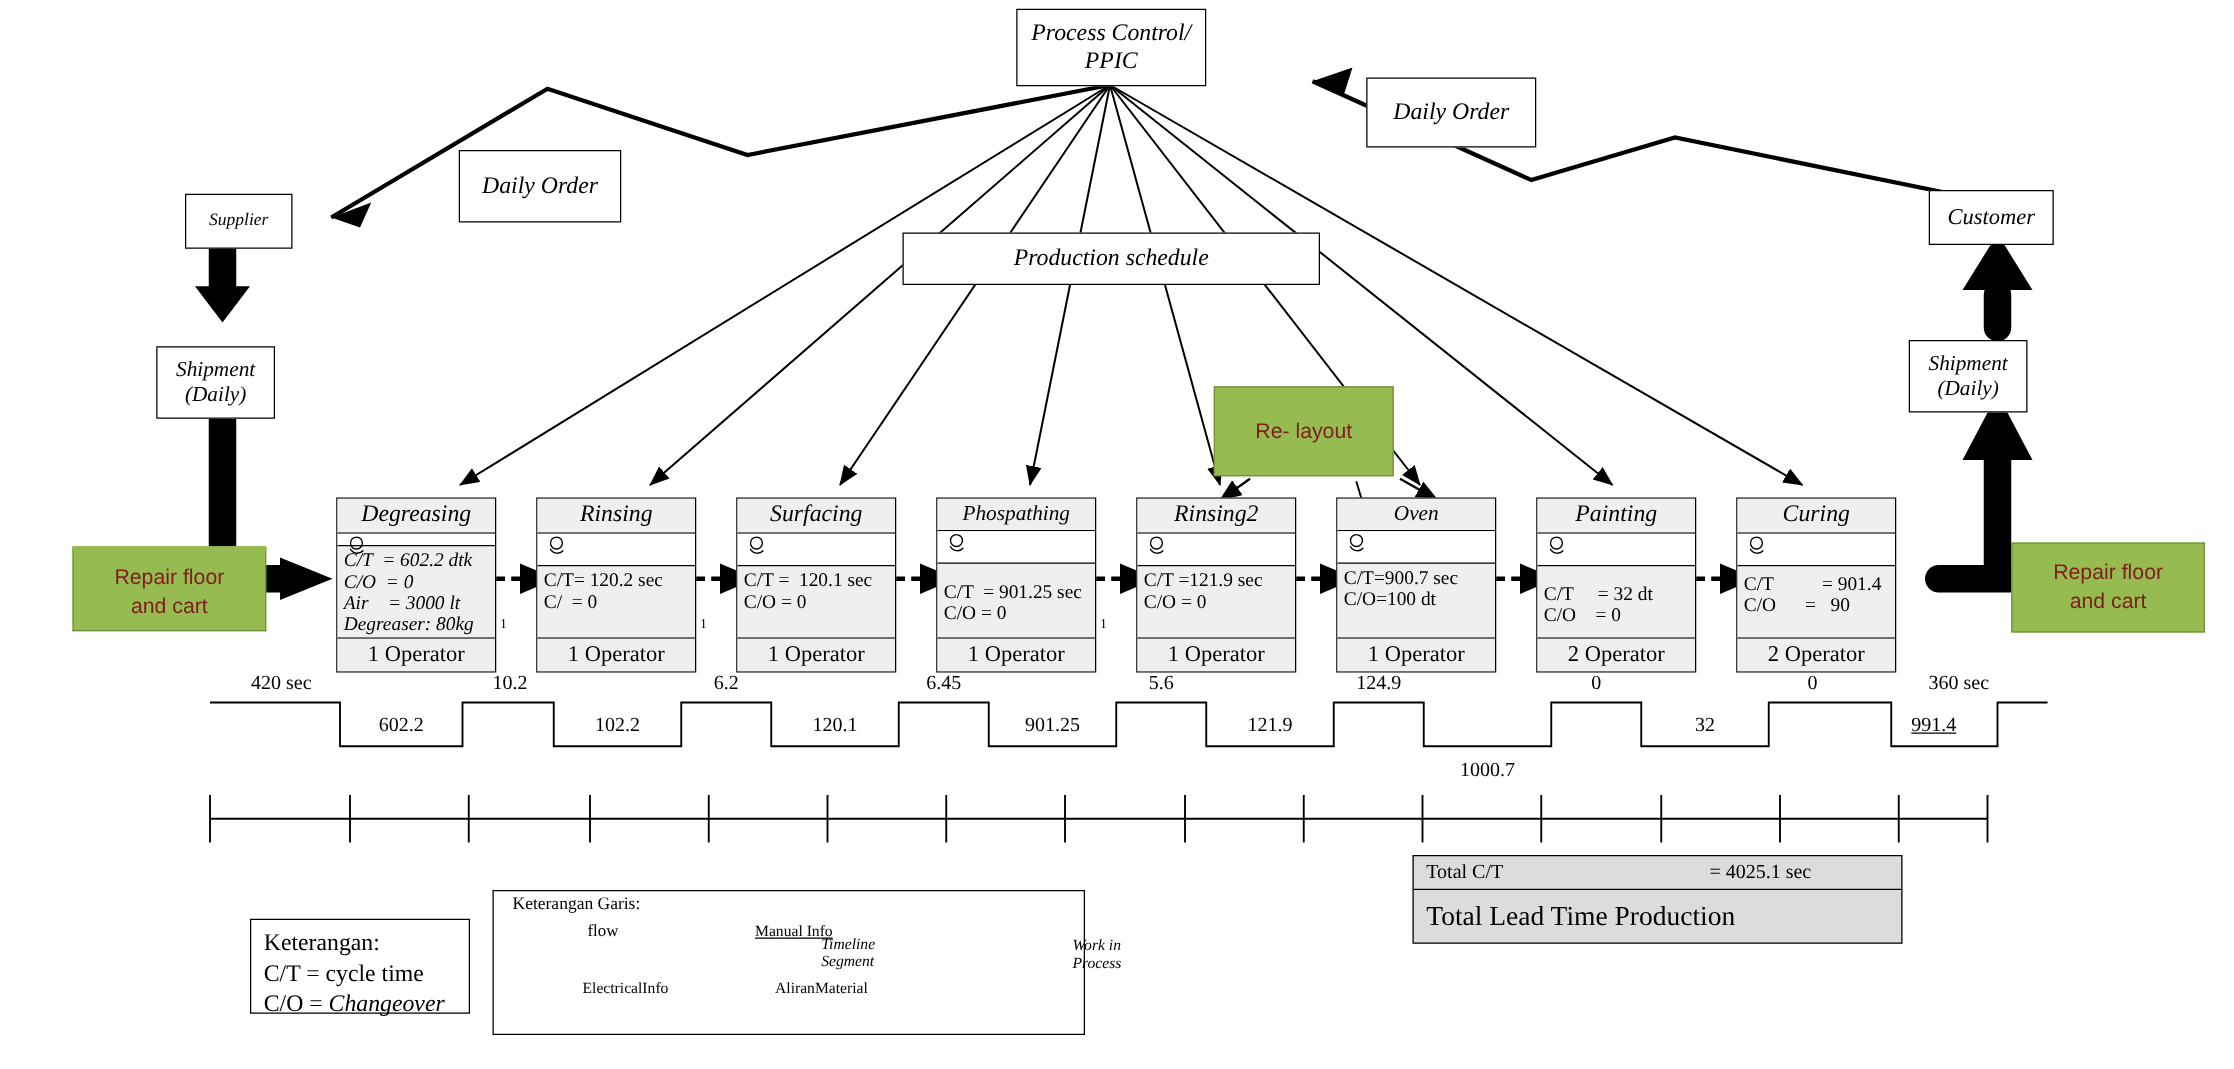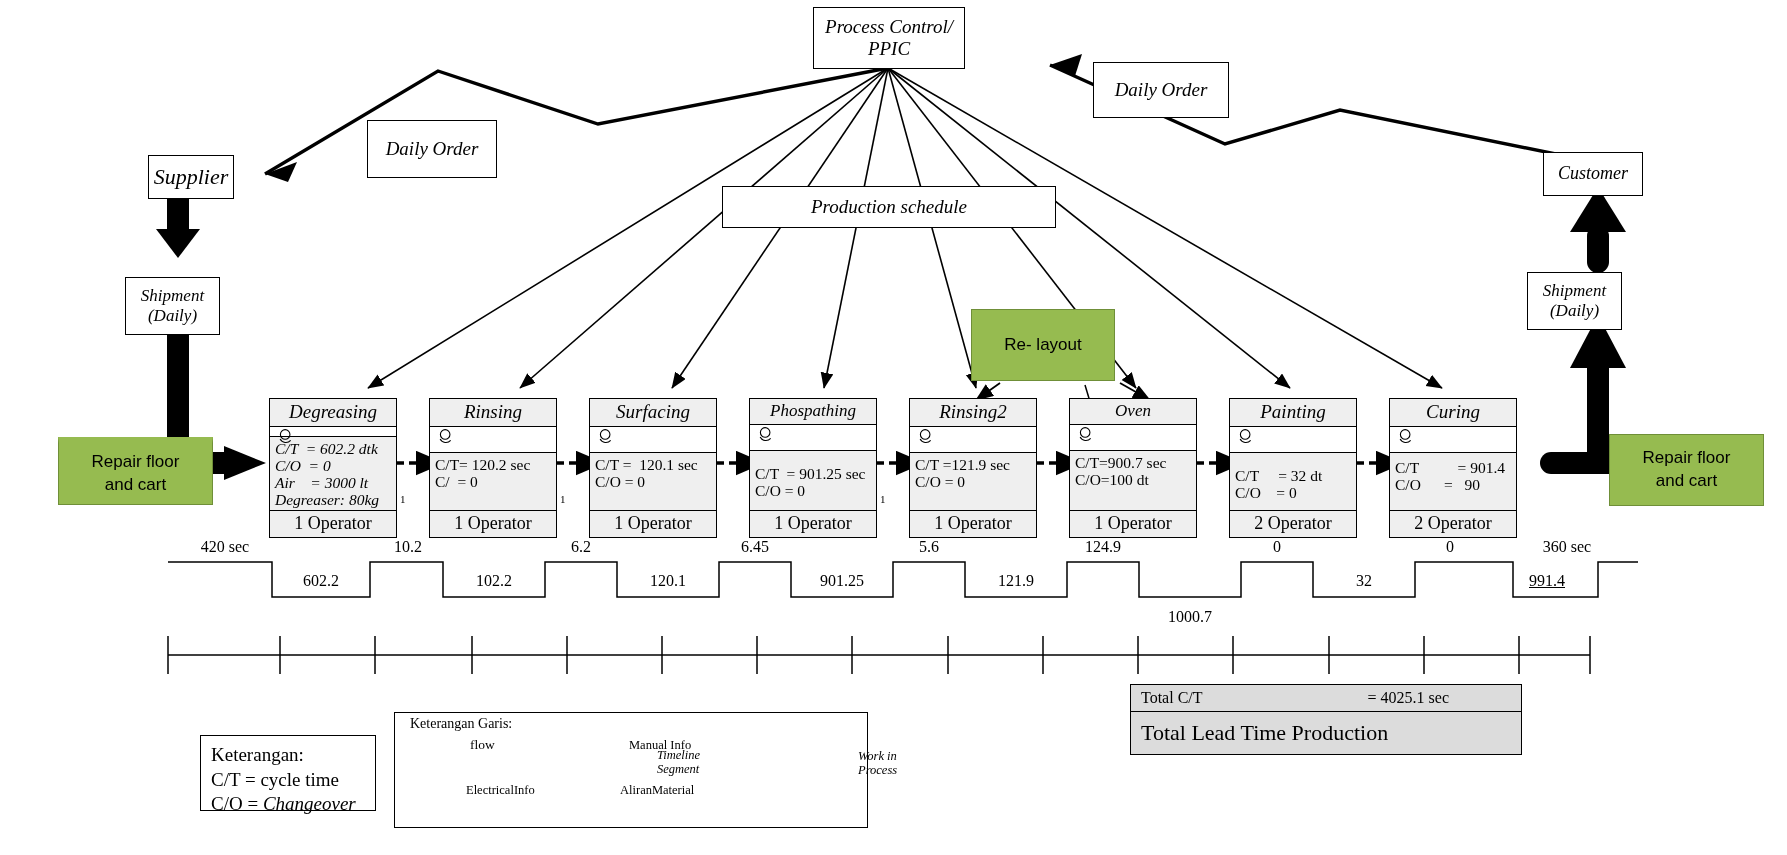--- a/index.html
+++ b/index.html
@@ -21,21 +21,21 @@
   .proc .pdata{background:#efefef;flex:1;padding:3px 4px 2px 5px;font-size:15.5px;
                line-height:1.1;border-bottom:1.4px solid #000;white-space:pre;}
   .proc .pdata.ital{font-style:italic;}
   .proc .pop{background:#efefef;text-align:center;font-size:18px;padding:2px 0 3px;}
 
   .opicon{position:absolute;left:6px;top:1px;width:22px;height:22px;}
 
   
   .green{background:#96bb50;border:1px solid #6f8f38;display:flex;align-items:center;
          justify-content:center;text-align:center;font-family:"Liberation Sans",sans-serif;
-         font-size:17px;color:#000000;line-height:1.35;}
+         font-size:17px;color:#7f1d1d;line-height:1.35;}
   .green.leftcart{border-top:6px solid #96bb50;}
 
   
   .wip{position:absolute;font-size:11px;font-family:"Liberation Serif",serif;color:#000;}
 
   
   .tlnum{position:absolute;font-size:16px;text-align:center;color:#000;}
 
   
   .totals{position:absolute;border:1.2px solid #000;background:#dcdcdc;box-sizing:border-box;}
@@ -206,21 +206,21 @@
   </div>
 
   <div class="node plainbox" style="left:367px;top:120px;width:130px;height:58px;font-size:19px;">
     <span>Daily Order</span>
   </div>
 
   <div class="node plainbox" style="left:1093px;top:62px;width:136px;height:56px;font-size:19px;">
     <span>Daily Order</span>
   </div>
 
-  <div class="node plainbox" style="left:148px;top:155px;width:86px;height:44px;font-size:22px;text-align:right;">
+  <div class="node plainbox" style="left:148px;top:155px;width:86px;height:44px;font-size:14px;text-align:right;">
     <span>Supplier</span>
   </div>
 
   <div class="node plainbox" style="left:125px;top:277px;width:95px;height:58px;font-size:17px;">
     <span style="white-space:pre-line">Shipment
 (Daily)</span>
   </div>
 
   <div class="node plainbox" style="left:1543px;top:152px;width:100px;height:44px;font-size:18px;">
     <span>Customer</span>
@@ -385,19 +385,19 @@
 
   <div class="keter" style="left:200px;top:735px;width:176px;height:76px;">
     <div>Keterangan:</div>
     <div>C/T = cycle time</div>
     <div><span>C/O = </span><span class="it">Changeover</span></div>
   </div>
 
   <div class="legendbox" style="left:394px;top:712px;width:474px;height:116px;"></div>
   <div class="lgtxt ser" style="left:410px;top:716px;font-size:14px;">Keterangan Garis:</div>
   <div class="lgtxt ser" style="left:470px;top:738px;font-size:13.5px;">flow</div>
-  <div class="lgtxt ser" style="left:629px;top:739px;">Manual Info</div>
+  <div class="lgtxt ser" style="left:604px;top:739px;text-decoration:underline;">Manual Info</div>
   <div class="lgtxt it" style="left:657px;top:732px;width:62px;line-height:1.15;"><span>Timeline Segment</span></div>
   <div class="lgtxt" style="left:466px;top:784px;"><span class="it">Electrical</span><span class="ser">Info</span></div>
   <div class="lgtxt" style="left:620px;top:784px;"><span class="ser">Aliran</span><span class="it">Material</span></div>
   <div class="lgtxt it" style="left:858px;top:733px;width:58px;line-height:1.15;"><span>Work in Process</span></div>
 
 </div>
 
 </body></html>

